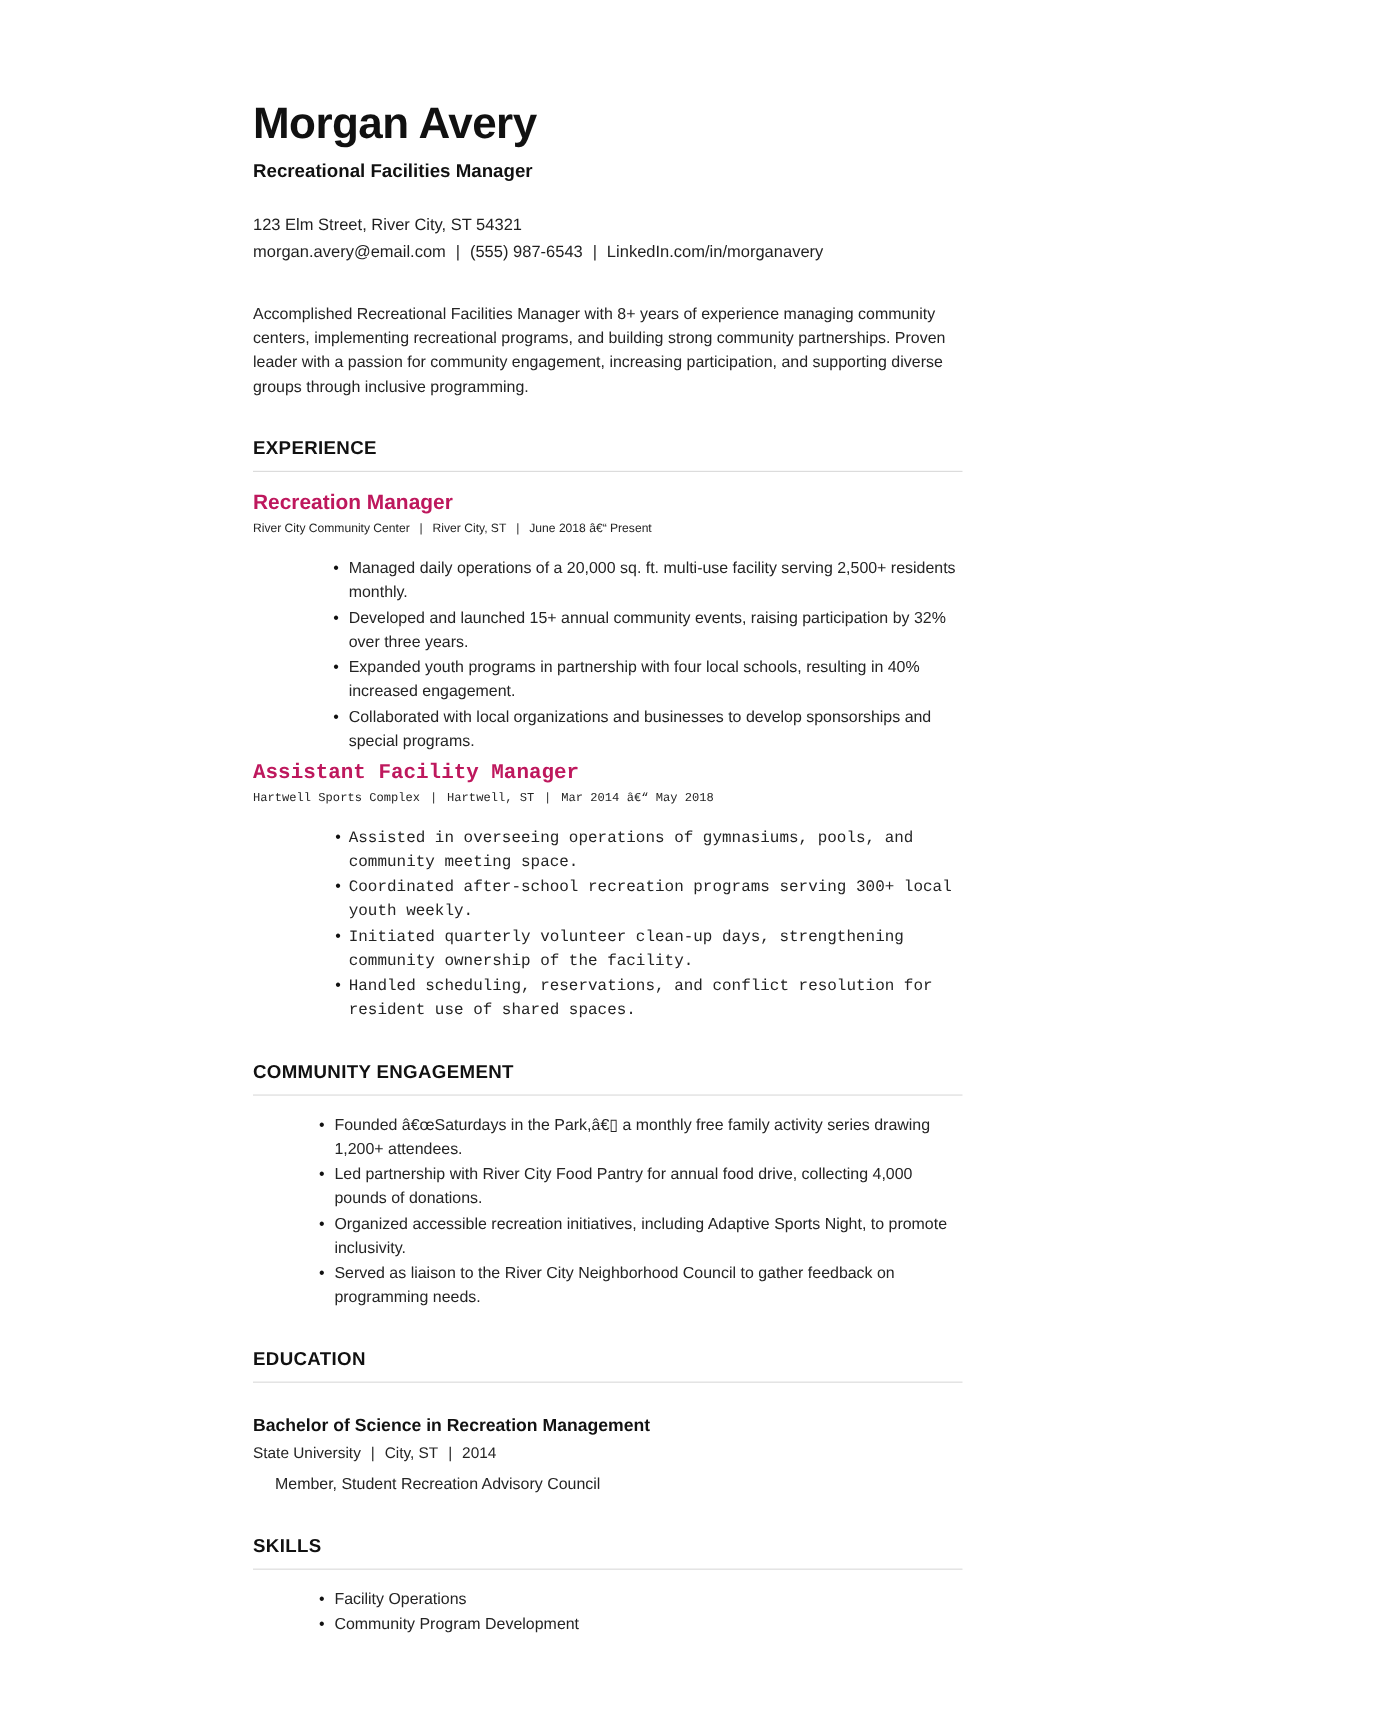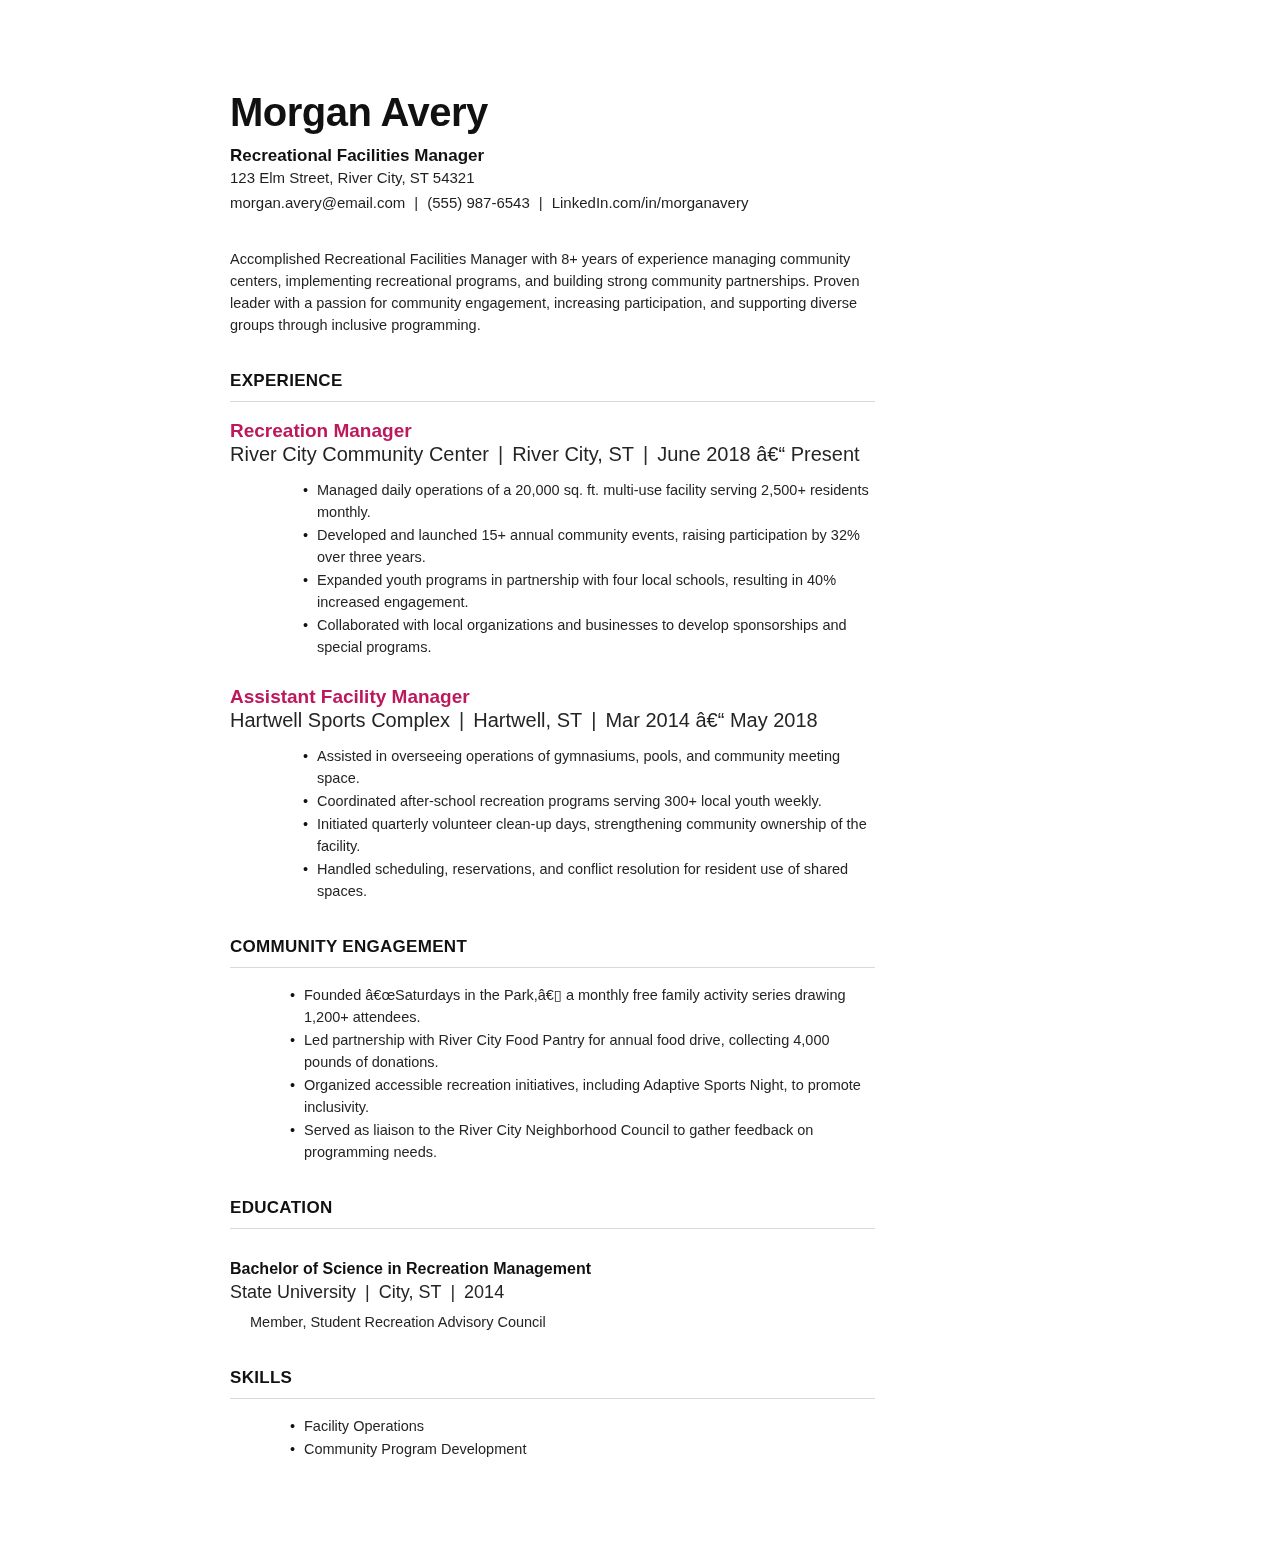--- a/index.html
+++ b/index.html
@@ -29,20 +29,21 @@
     color: #111111;
   }
   .person-title {
     margin-top: 9px;
     font-size: 17px;
     line-height: 22px;
     font-weight: 700;
     color: #111111;
   }
   .address-line {
+    margin-top: 27px;
     font-size: 15px;
     line-height: 22px;
   }
   .contact-line {
     margin-top: 3px;
     font-size: 15px;
     line-height: 22px;
   }
   .pipe {
     display: inline-block;
@@ -62,30 +63,30 @@
     border-bottom: 1px solid #d9d9d9;
   }
   .summary-text {
     margin: 16px 0 0 0;
     font-size: 14.5px;
     line-height: 22px;
     color: #242424;
   }
   
   .job { margin-top: 18px; }
-  .job + .job { margin-top: 28px; }
+  .job + .job { margin-top: 7px; font-family: Liberation Mono, monospace; }
   .job-title {
     font-size: 19px;
     line-height: 21px;
     font-weight: 700;
     color: #be185d;
   }
   .job-meta {
     margin-top: 3px;
-    font-size: 20px;
+    font-size: 11px;
     line-height: 21px;
     color: #242424;
   }
   .job-meta .pipe { margin: 0 9px; }
   
   ul.bullets {
     list-style: none;
     margin: 14px 0 0 0;
     padding: 0 0 0 87px; 
     font-size: 14.5px;
@@ -110,21 +111,21 @@
   
   .edu-entry { margin-top: 29px; }
   .edu-degree {
     font-size: 16px;
     line-height: 21px;
     font-weight: 700;
     color: #111111;
   }
   .edu-meta {
     margin-top: 3px;
-    font-size: 18px;
+    font-size: 14px;
     line-height: 21px;
     color: #242424;
   }
   .edu-meta .pipe { margin: 0 9px; }
   .edu-detail {
     margin-top: 9px;
     padding-left: 20px;
     font-size: 14.5px;
     line-height: 21px;
     color: #242424;

